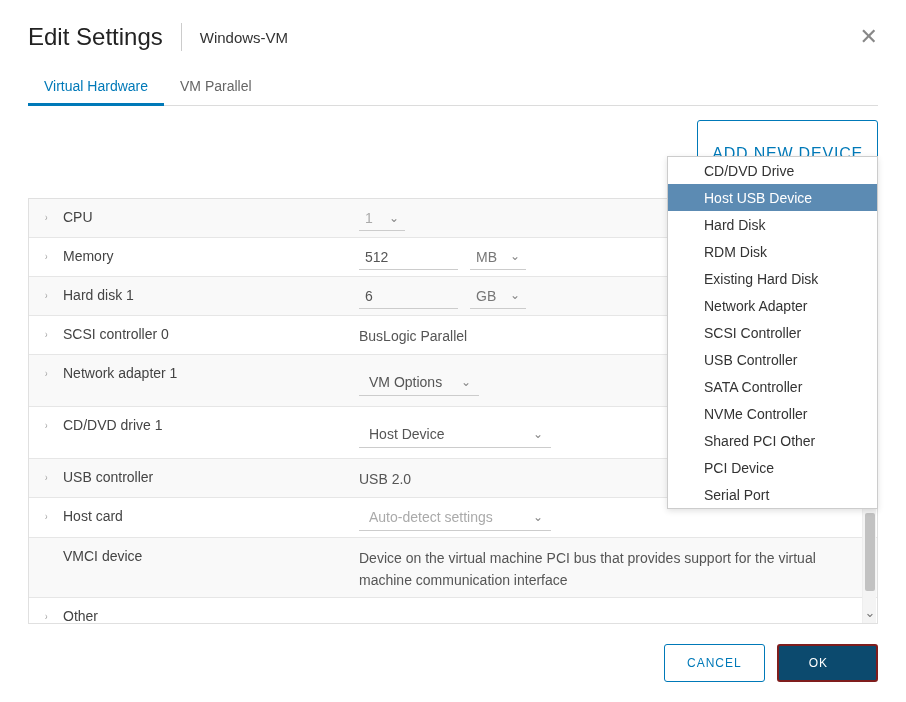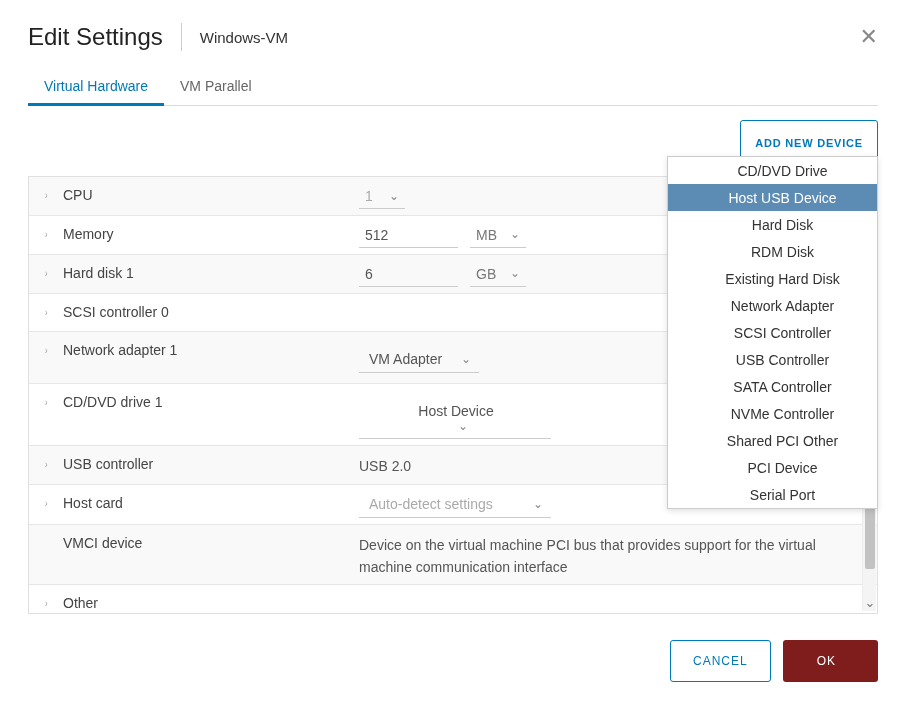--- a/index.html
+++ b/index.html
@@ -71,44 +71,43 @@
     .add-device-row {
       display: flex;
       justify-content: flex-end;
       margin-bottom: 10px;
       position: relative;
     }
     .add-new-device-btn {
       border: 1px solid #0079b8;
       color: #0079b8;
       background: #fff;
-      font-size: 11px;
+      font-size: 16px;
       letter-spacing: 0.8px;
-      font-weight: 700;
-      padding: 16px 14px;
+      font-weight: 400;
+      padding: 24px 14px;
       border-radius: 3px;
       cursor: pointer;
     }
     .device-menu {
       position: absolute;
       top: 36px;
       right: 0;
       width: 211px;
       border: 1px solid #ccc;
       background: #fff;
       z-index: 30;
       box-shadow: 0 2px 6px rgba(0,0,0,0.12);
     }
     .device-menu-item {
       font-size: 14px;
       color: #333;
       padding: 4px 16px 3px 36px;
       line-height: 20px;
       cursor: pointer;
-      text-align: center;
     }
     .device-menu-item.selected {
       background: #5c8bb3;
       color: #fff;
     }
     .hw-table-wrap {
       position: relative;
       border: 1px solid #e0e0e0;
       height: 438px;
       overflow: hidden;
@@ -223,21 +222,20 @@
     .pseudo-select .caret {
       color: #888;
       font-size: 12px;
       margin-left: 14px;
     }
     .w-network {
       width: 120px;
     }
     .w-host {
       width: 192px;
-      flex-direction: column;
     }
     .w-auto {
       width: 192px;
     }
     .scrollbar-fake {
       position: absolute;
       right: 1px;
       top: 2px;
       width: 14px;
       height: 432px;
@@ -277,25 +275,25 @@
       padding: 10px 22px;
       border-radius: 3px;
       cursor: pointer;
     }
     .btn-cancel {
       border: 1px solid #0079b8;
       background: #fff;
       color: #0079b8;
     }
     .btn-ok {
-      border: 4px solid #7f1d1d;
-      background: #7f1d1d;
+      border: 2px solid #7f1d1d;
+      background: #0c4a6e;
       color: #fff;
       padding-left: 30px;
-      padding-right: 38px;
+      padding-right: 48px;
     }
   </style>
 </head>
 <body>
 
 <div class="dialog">
   <div class="header">
     <div class="header-title">Edit Settings</div>
     <div class="header-subtitle">Windows-VM</div>
     <button class="close-btn">✕</button>
@@ -368,30 +366,31 @@
             <span class="unit-caret">⌄</span>
           </span>
         </div>
       </div>
 
       <div class="hw-row">
         <div class="hw-label-cell">
           <span class="chevron">›</span>
           <span class="hw-label">SCSI controller 0</span>
         </div>
+        <div class="hw-value-cell text-only">BusLogic Parallel</div>
       </div>
 
       <div class="hw-row" style="min-height:52px;">
         <div class="hw-label-cell">
           <span class="chevron">›</span>
           <span class="hw-label">Network adapter 1</span>
         </div>
         <div class="hw-value-cell" style="padding-top:14px;">
           <span class="pseudo-select w-network">
-            <span>VM Adapter</span>
+            <span>VM Options</span>
             <span class="caret">⌄</span>
           </span>
         </div>
       </div>
 
       <div class="hw-row" style="min-height:52px;">
         <div class="hw-label-cell">
           <span class="chevron">›</span>
           <span class="hw-label">CD/DVD drive 1</span>
         </div>

